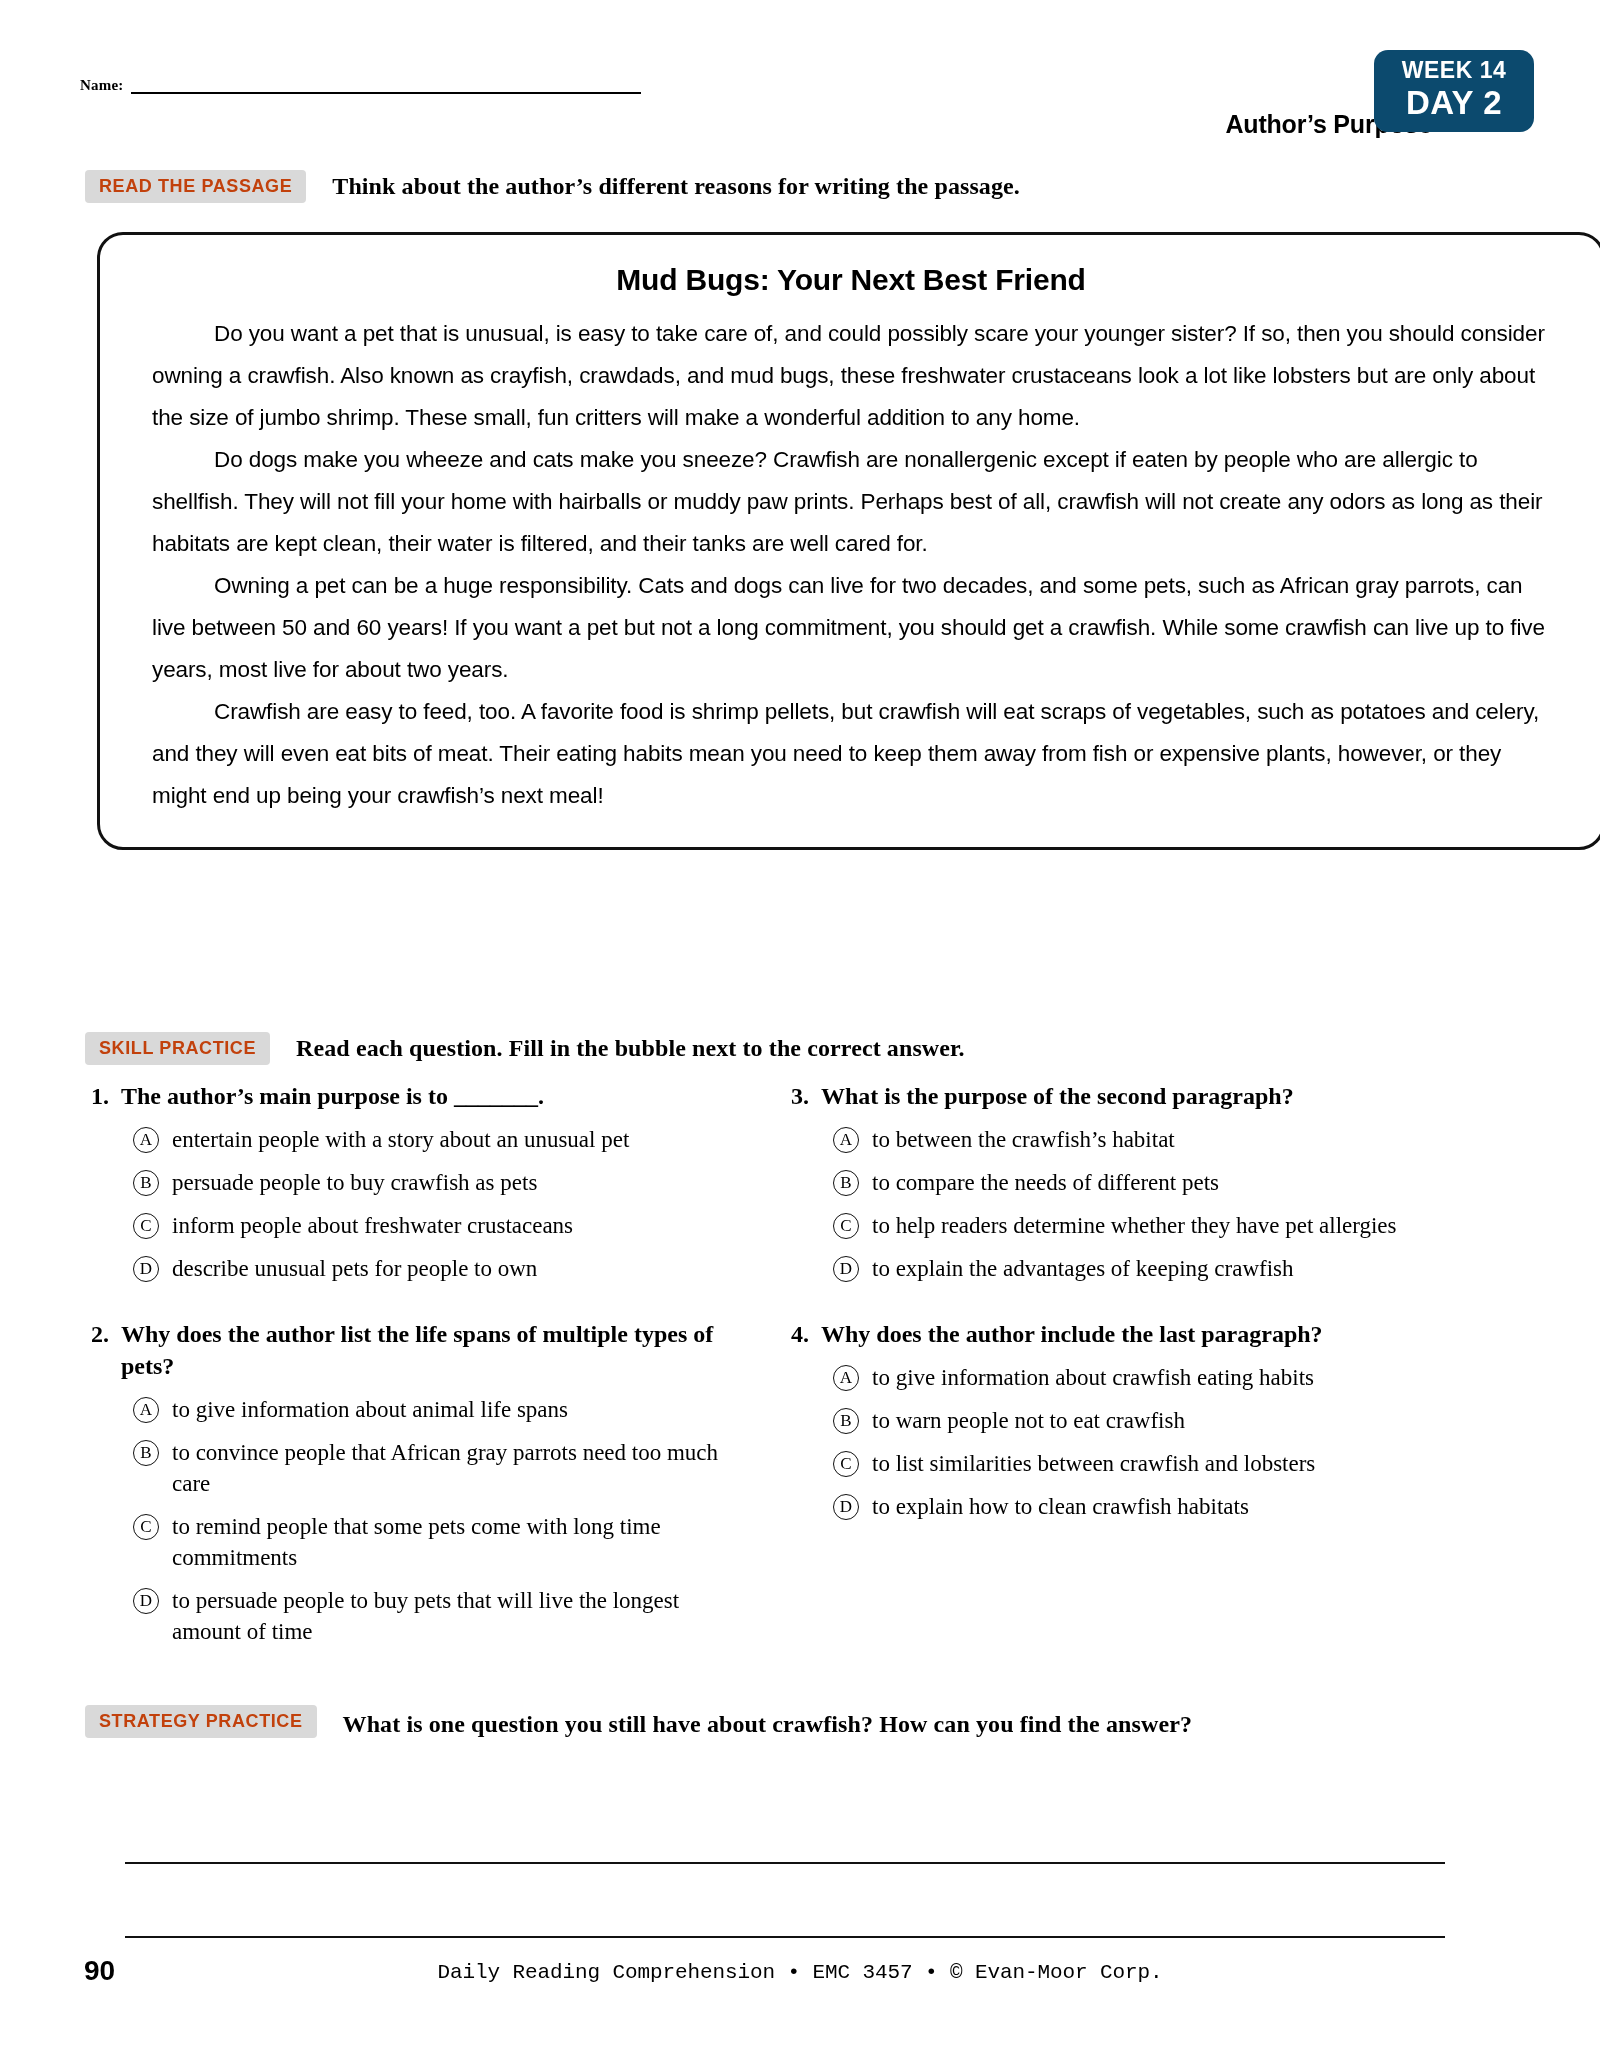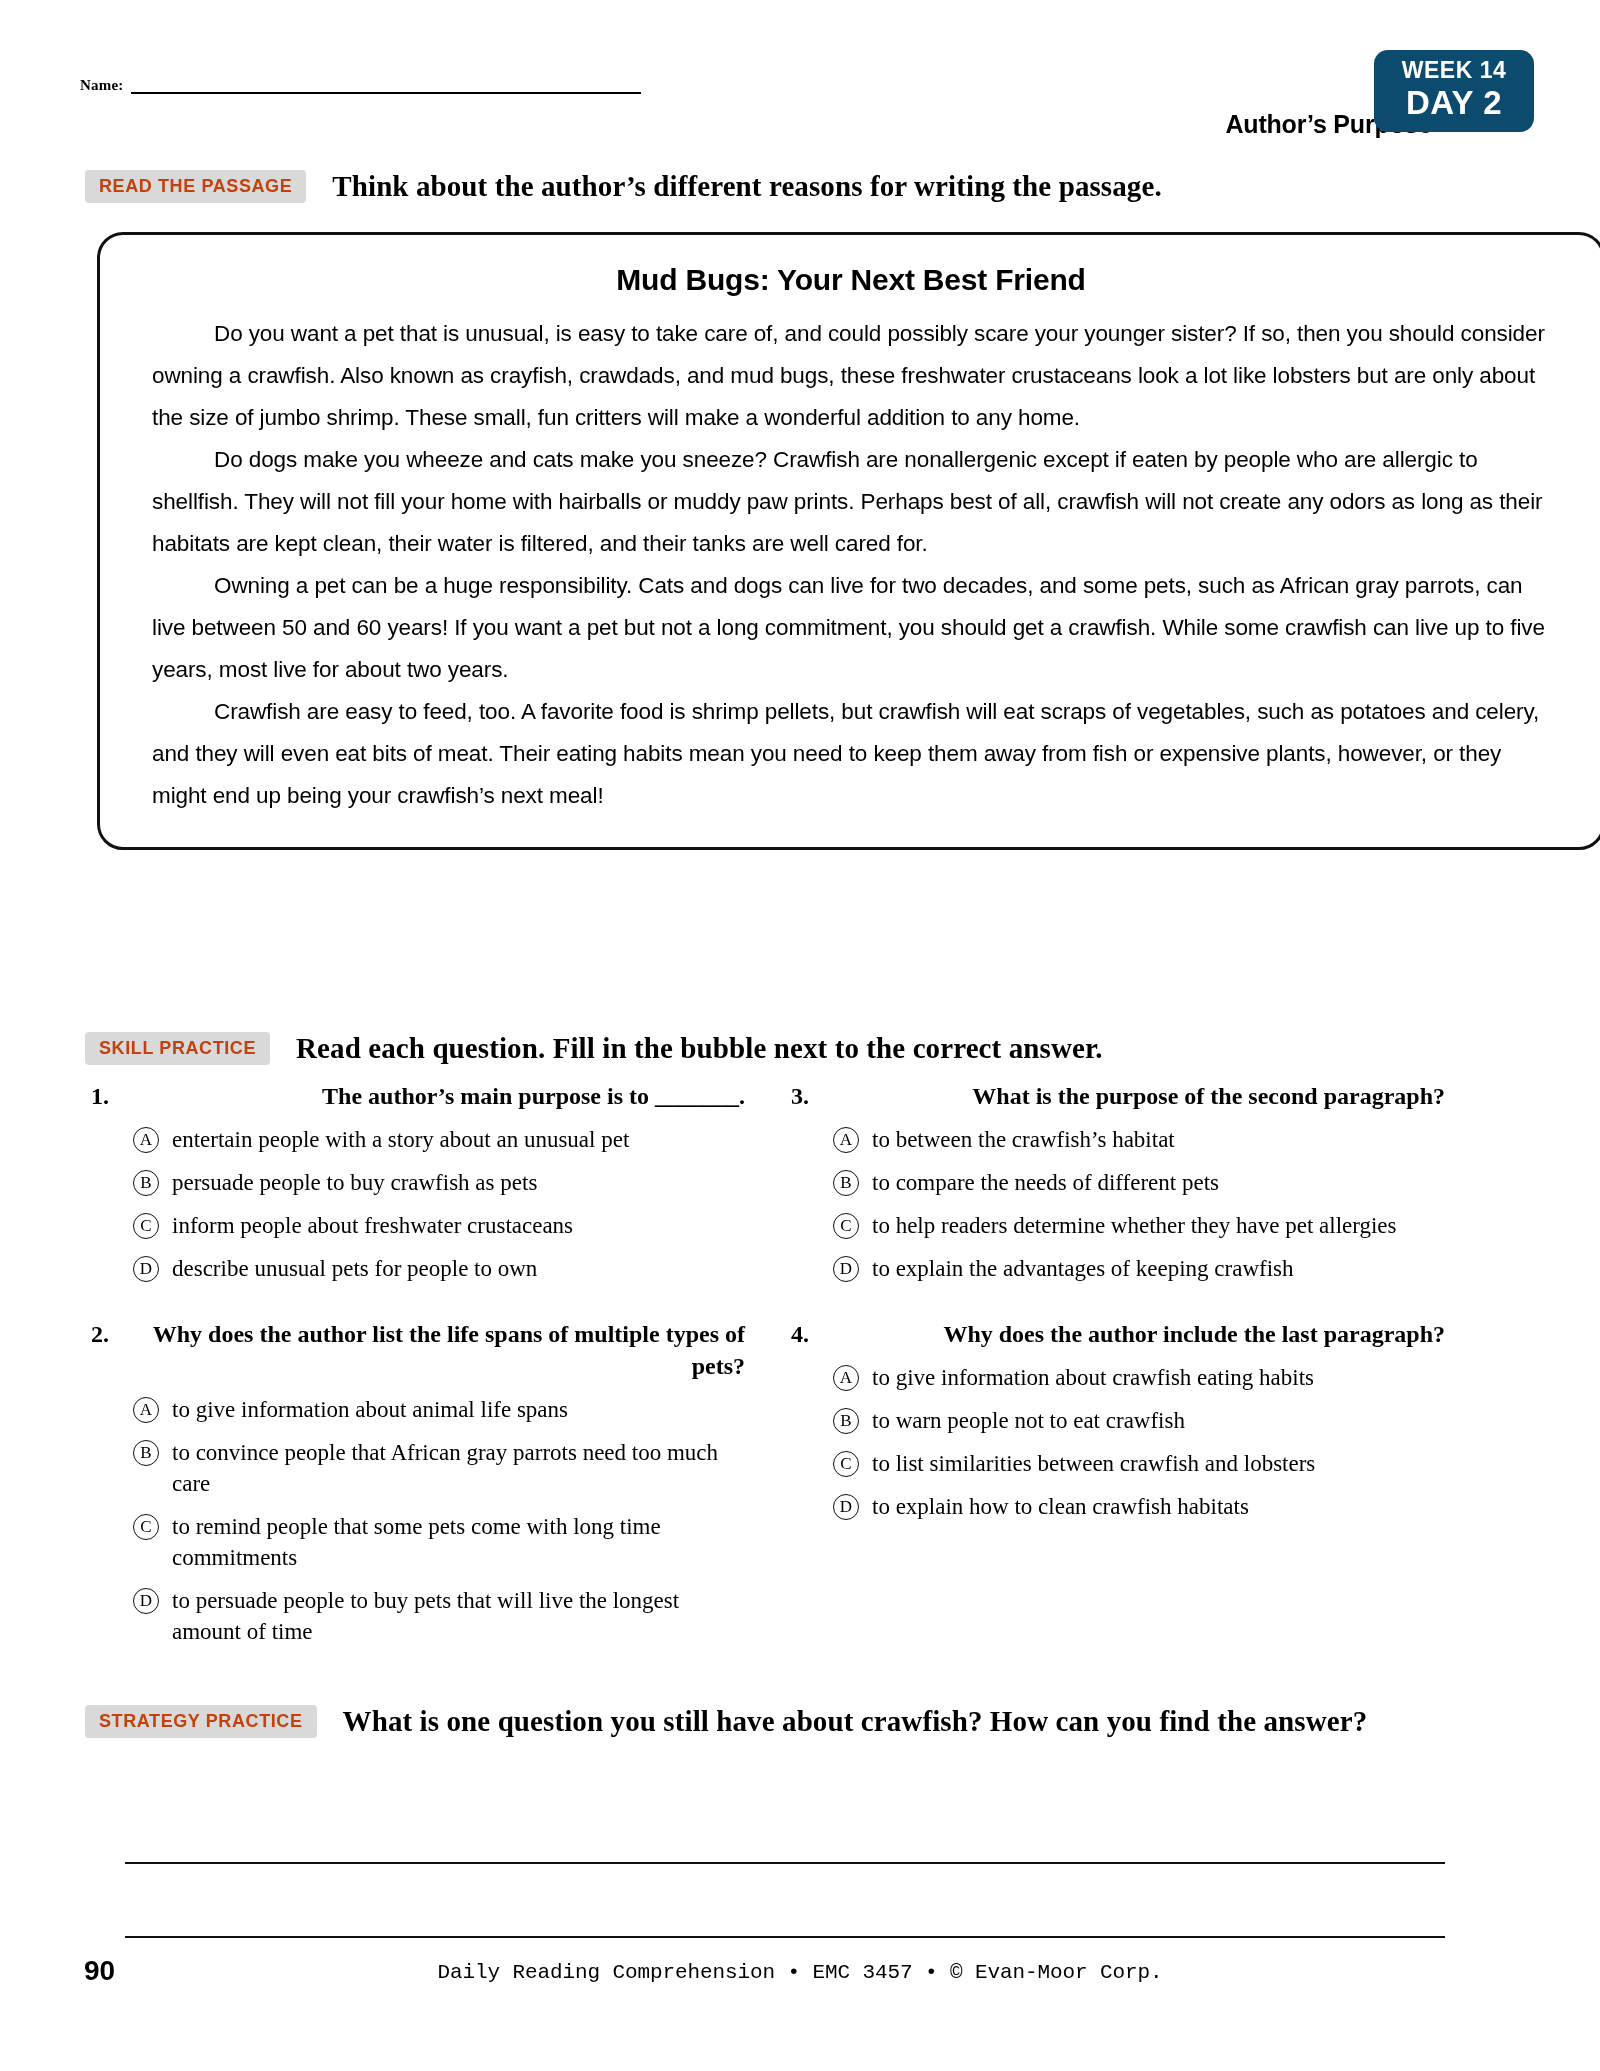--- a/index.html
+++ b/index.html
@@ -99,21 +99,21 @@
     vertical-align: middle;
   }
   .tag-row {
     position: absolute;
     display: flex;
     align-items: center;
   }
   .tag-text {
     font-family: "Liberation Serif", serif;
     font-weight: bold;
-    font-size: 29px;
+    font-size: 24px;
     margin-left: 26px;
     letter-spacing: 0.1px;
   }
 
   
   .passage-box {
     position: absolute;
     left: 97px;
     top: 232px;
     width: 1508px;
@@ -164,21 +164,20 @@
   }
   .qnum {
     width: 36px;
     flex: 0 0 36px;
     text-align: right;
     padding-right: 12px;
     box-sizing: border-box;
   }
   .qtext {
     flex: 1;
-    text-align: right;
   }
   .choice {
     display: flex;
     align-items: flex-start;
     margin-top: 12px;
     padding-left: 48px;
     font-family: "Liberation Serif", serif;
     font-size: 23px;
     line-height: 31px;
   }

